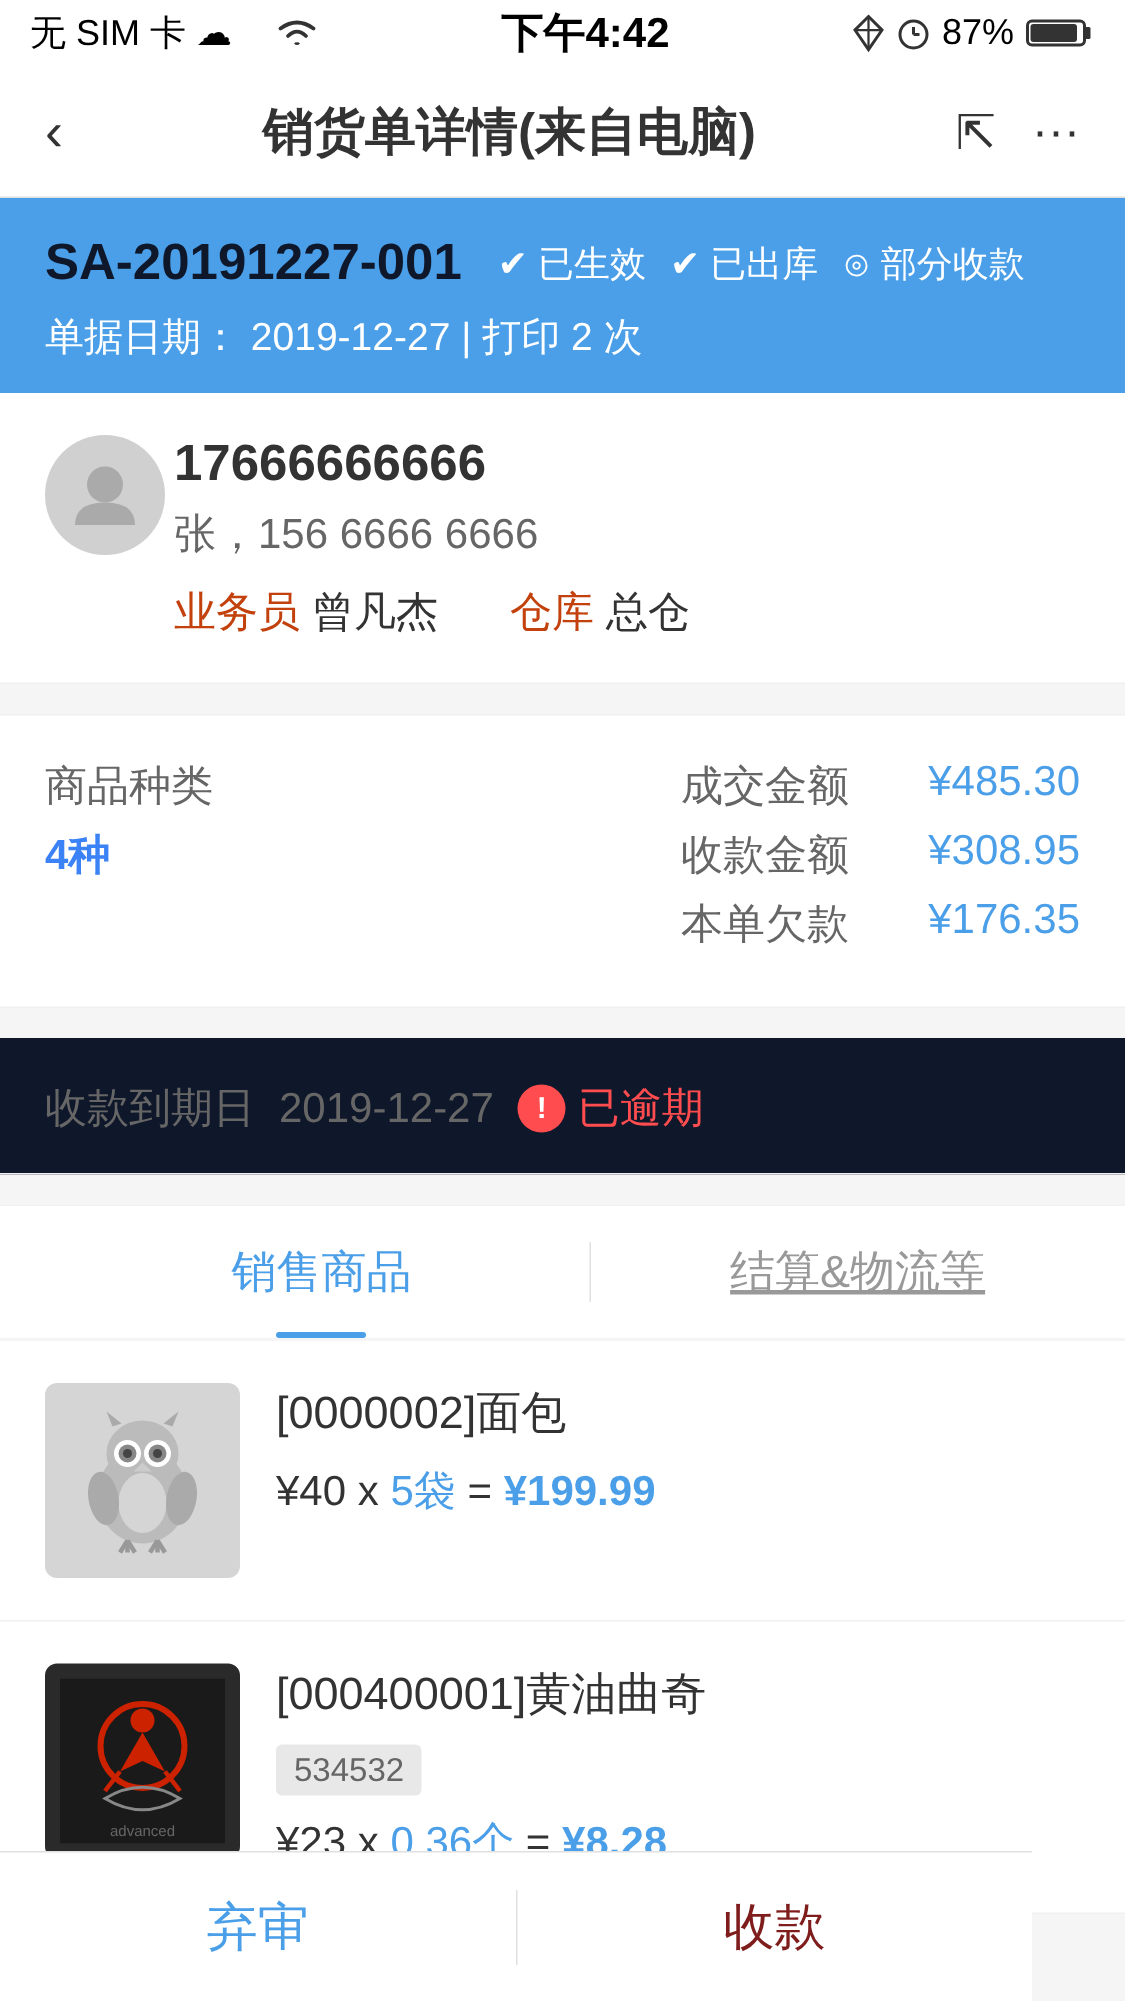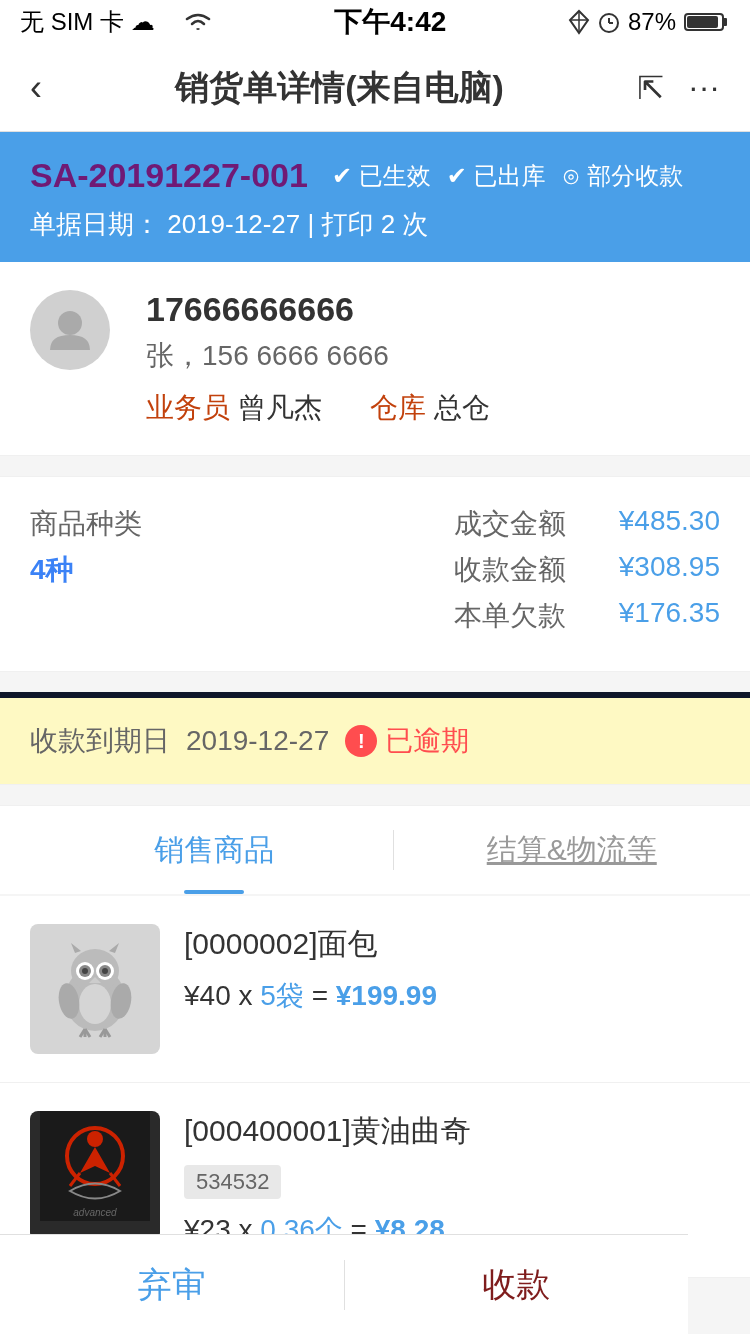--- a/index.html
+++ b/index.html
@@ -63,21 +63,21 @@
     }
     .order-header-top {
       display: flex;
       align-items: center;
       gap: 24px;
       margin-bottom: 12px;
     }
     .order-id {
       font-size: 34px;
       font-weight: 700;
-      color: #701a75;
+      color: #0f172a;
     }
     .status-badges {
       display: flex;
       gap: 16px;
       align-items: center;
     }
     .badge {
       display: flex;
       align-items: center;
       gap: 6px;
@@ -88,21 +88,21 @@
       font-size: 26px;
       color: #fff;
     }
 
     
     .customer-section {
       background: #fff;
       padding: 28px 30px;
       display: flex;
       align-items: flex-start;
-      gap: 36px;
+      gap: 6px;
       border-bottom: 1px solid #f0f0f0;
     }
     .avatar {
       width: 80px;
       height: 80px;
       border-radius: 50%;
       background: #d0d0d0;
       display: flex;
       align-items: center;
       justify-content: center;
@@ -149,29 +149,29 @@
       justify-content: flex-end;
       gap: 24px;
       margin-bottom: 8px;
       font-size: 28px;
     }
     .summary-row-label { color: #666; }
     .summary-row-value { color: #4a9fe8; min-width: 130px; text-align: right; }
 
     
     .due-date-section {
-      background: #fef9c3;
+      background: #0f172a;
       padding: 24px 30px;
       margin-top: 20px;
       display: flex;
       align-items: center;
       gap: 16px;
       font-size: 28px;
       color: #666;
-      border-top: 6px solid #0f172a;
+      border-top: 4px solid #0f172a;
       border-bottom: 1px solid #f0f0f0;
     }
     .overdue-badge {
       display: flex;
       align-items: center;
       gap: 8px;
       color: #ff4d4f;
     }
     .overdue-icon {
       width: 32px;
@@ -256,23 +256,23 @@
       overflow: hidden;
       position: relative;
     }
     .product-image-ninja {
       width: 130px;
       height: 130px;
       background: #2a2a2a;
       border-radius: 8px;
       flex-shrink: 0;
       display: flex;
+      align-items: center;
       justify-content: center;
       overflow: hidden;
-      font-style: italic;
     }
     .product-details { flex: 1; }
     .product-name {
       font-size: 30px;
       color: #333;
       margin-bottom: 12px;
       font-weight: 500;
     }
     .product-tag {
       display: inline-block;

